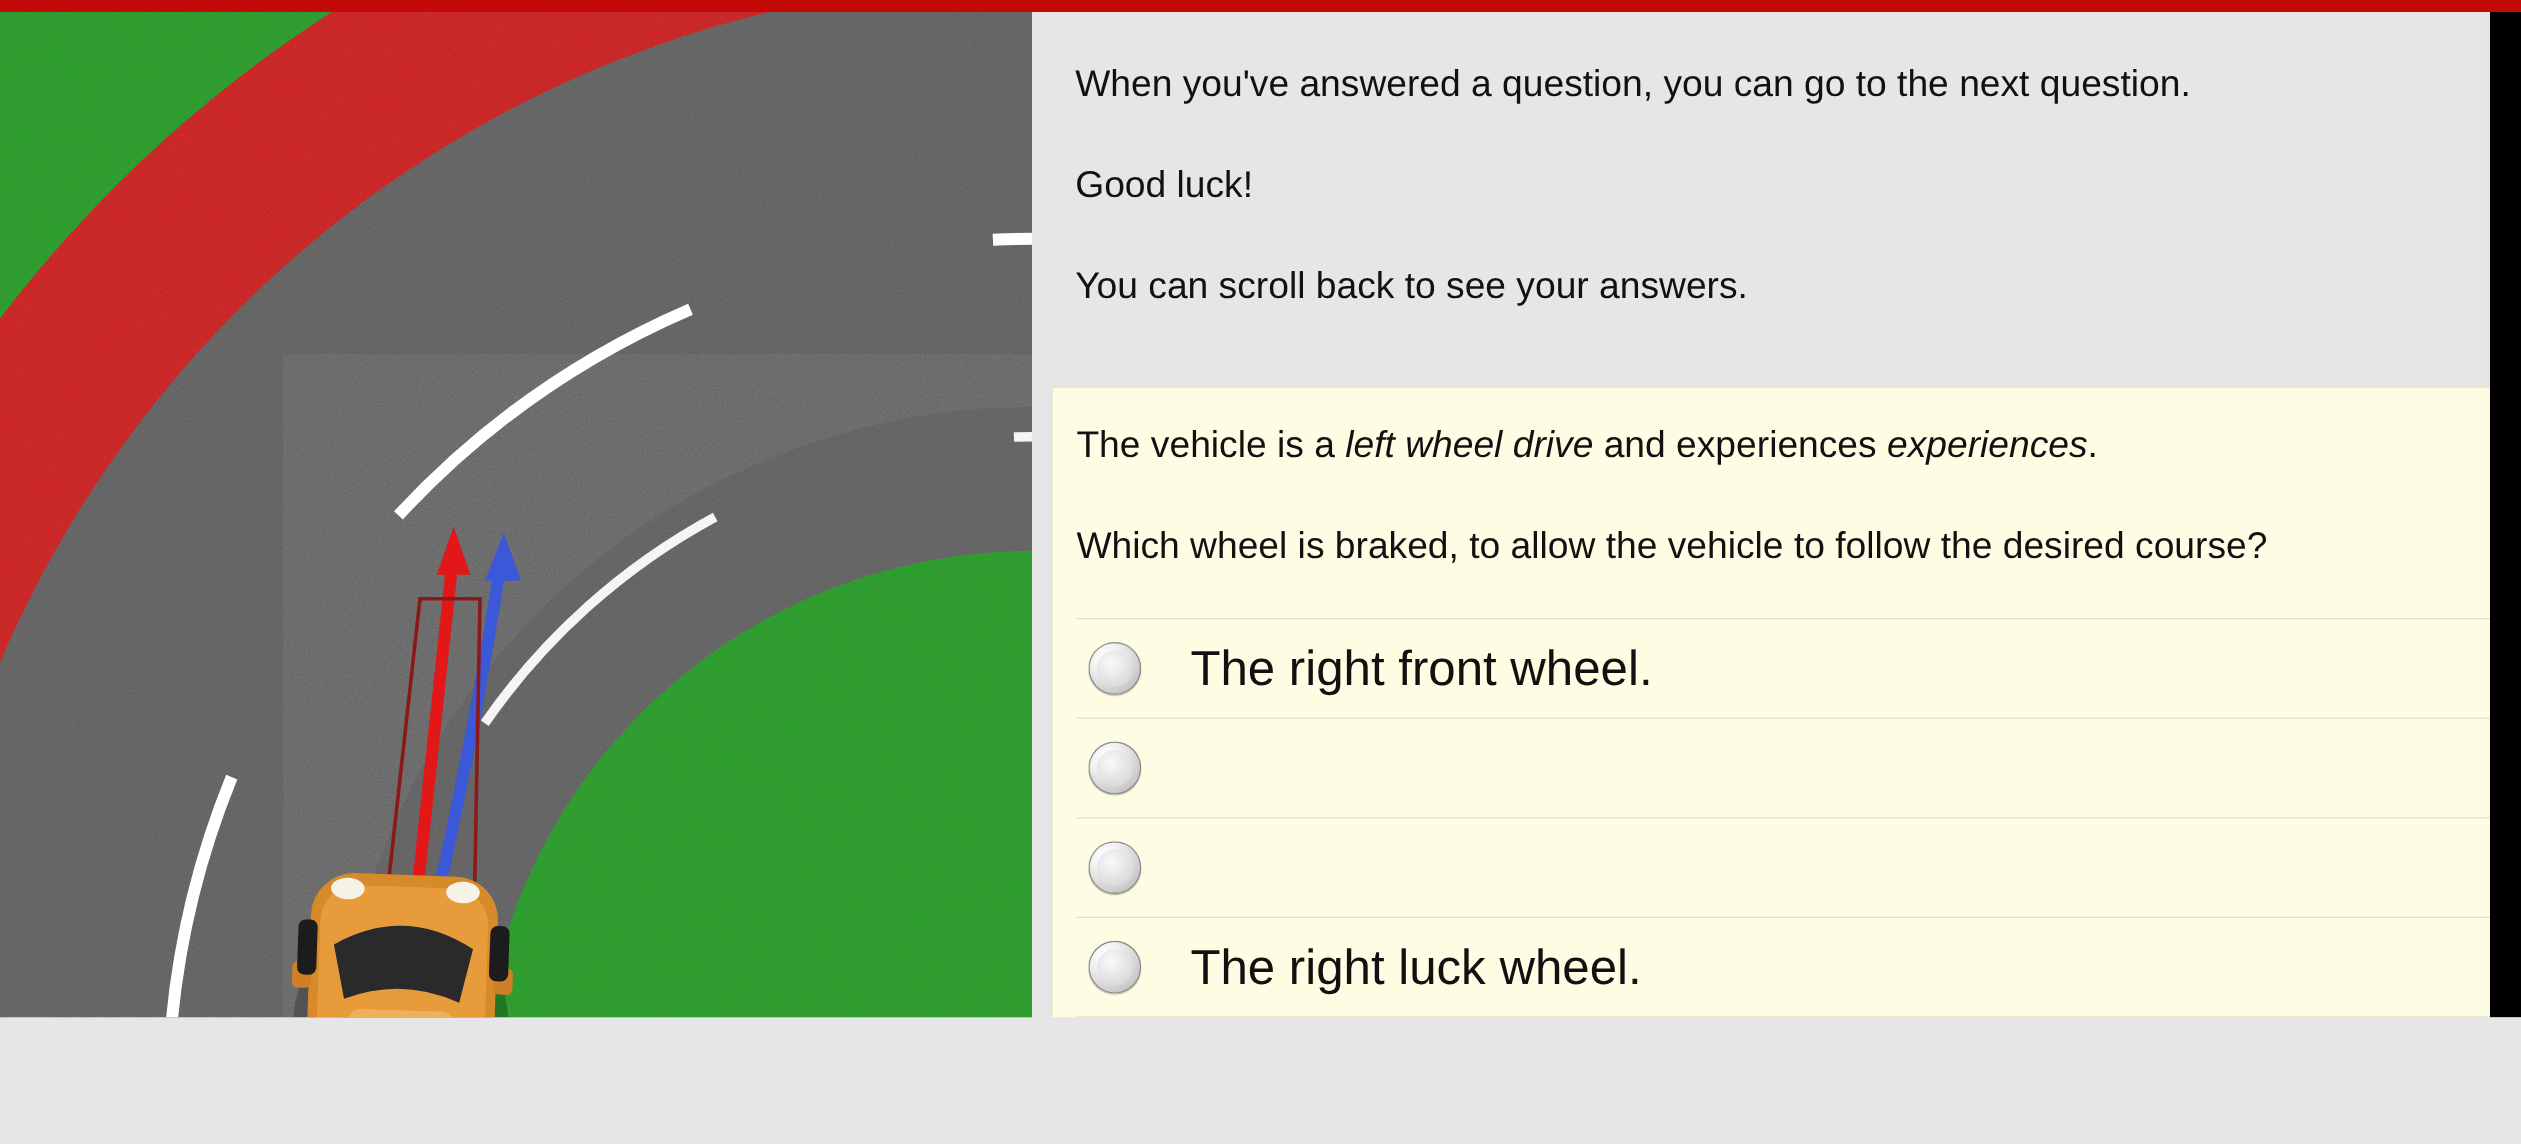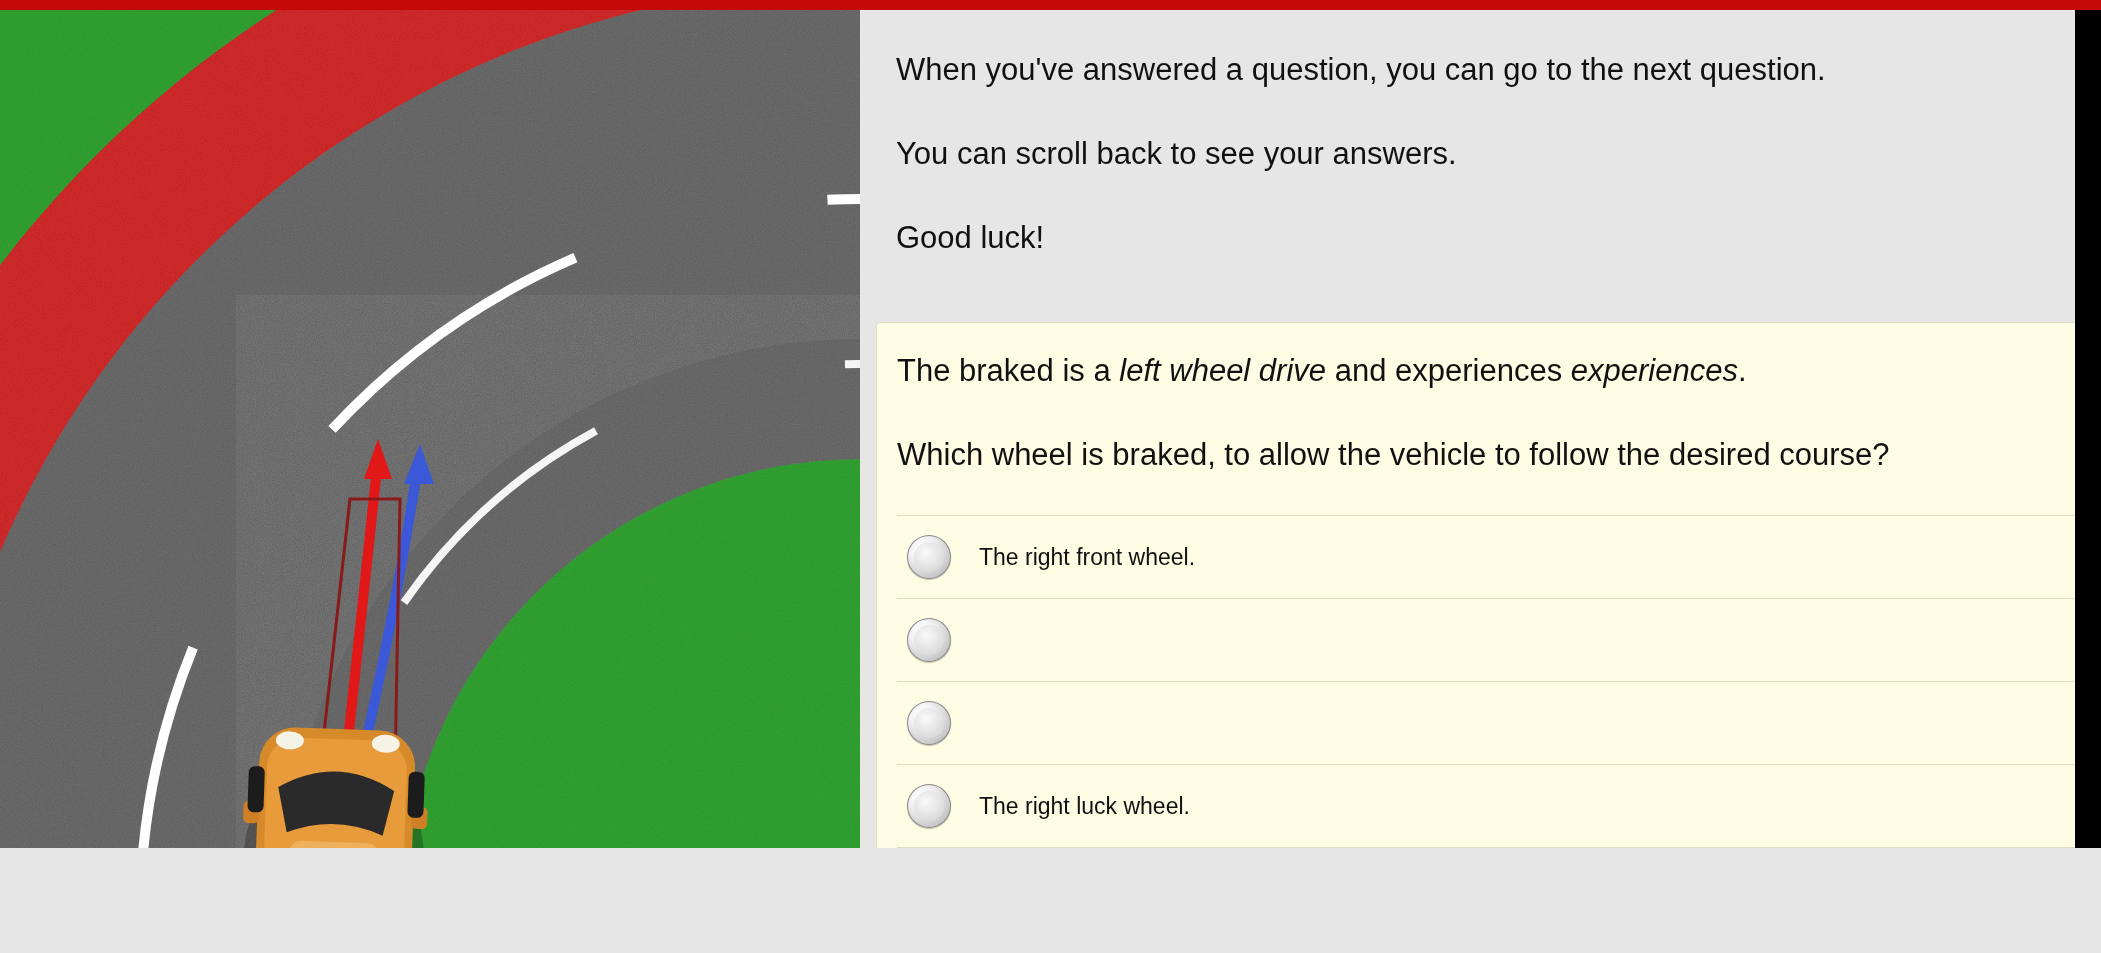--- a/index.html
+++ b/index.html
@@ -83,21 +83,21 @@
     box-shadow:inset 0 0 0 1px #8a8a8a, 0 1px 1px rgba(0,0,0,.25);
     margin-right:28px;
     flex:0 0 auto;
     position:relative;
   }
   .radio:after{
     content:"";position:absolute;inset:7px;border-radius:50%;
     background:radial-gradient(circle at 40% 35%,#fafafa 0%,#dcdcdc 70%);
   }
   .answer-label{
-    font-size:23px;color:#111;
+    font-size:41px;color:#111;margin-left:13px;
   }
   .ok-row{
     padding:14px 10px 6px 10px;
   }
   .ok-btn{
     font-size:22px;
     font-weight:600;
     color:#7a7a7a;
     padding:10px 22px;
     border:1px solid #b8b8b8;
@@ -211,28 +211,28 @@
           <rect x="72" y="-55" width="16" height="46" rx="6" fill="#1c1c1c"></rect>
           <rect x="-88" y="68" width="16" height="46" rx="6" fill="#1c1c1c"></rect>
           <rect x="72" y="68" width="16" height="46" rx="6" fill="#1c1c1c"></rect>
         </g>
       </svg>
     </div>
 
     <div class="content-pane">
       <div class="intro">
         <p>When you've answered a question, you can go to the next question.</p>
+        <p>Good luck!</p>
         <p>You can scroll back to see your answers.</p>
-        <p>Good luck!</p>
       </div>
 
       <div class="question-card">
         <div class="question-body">
           <p>
-            <span>The braked is a </span><em>left wheel drive</em><span> and experiences </span><em>experiences</em><span>.</span>
+            <span>The vehicle is a </span><em>left wheel drive</em><span> and experiences </span><em>experiences</em><span>.</span>
           </p>
           <p>Which wheel is braked, to allow the vehicle to follow the desired course?</p>
         </div>
 
         <div class="answers">
           <div class="answer-row">
             <div class="radio"></div>
             <div class="answer-label">The right front wheel.</div>
           </div>
           <div class="answer-row">

